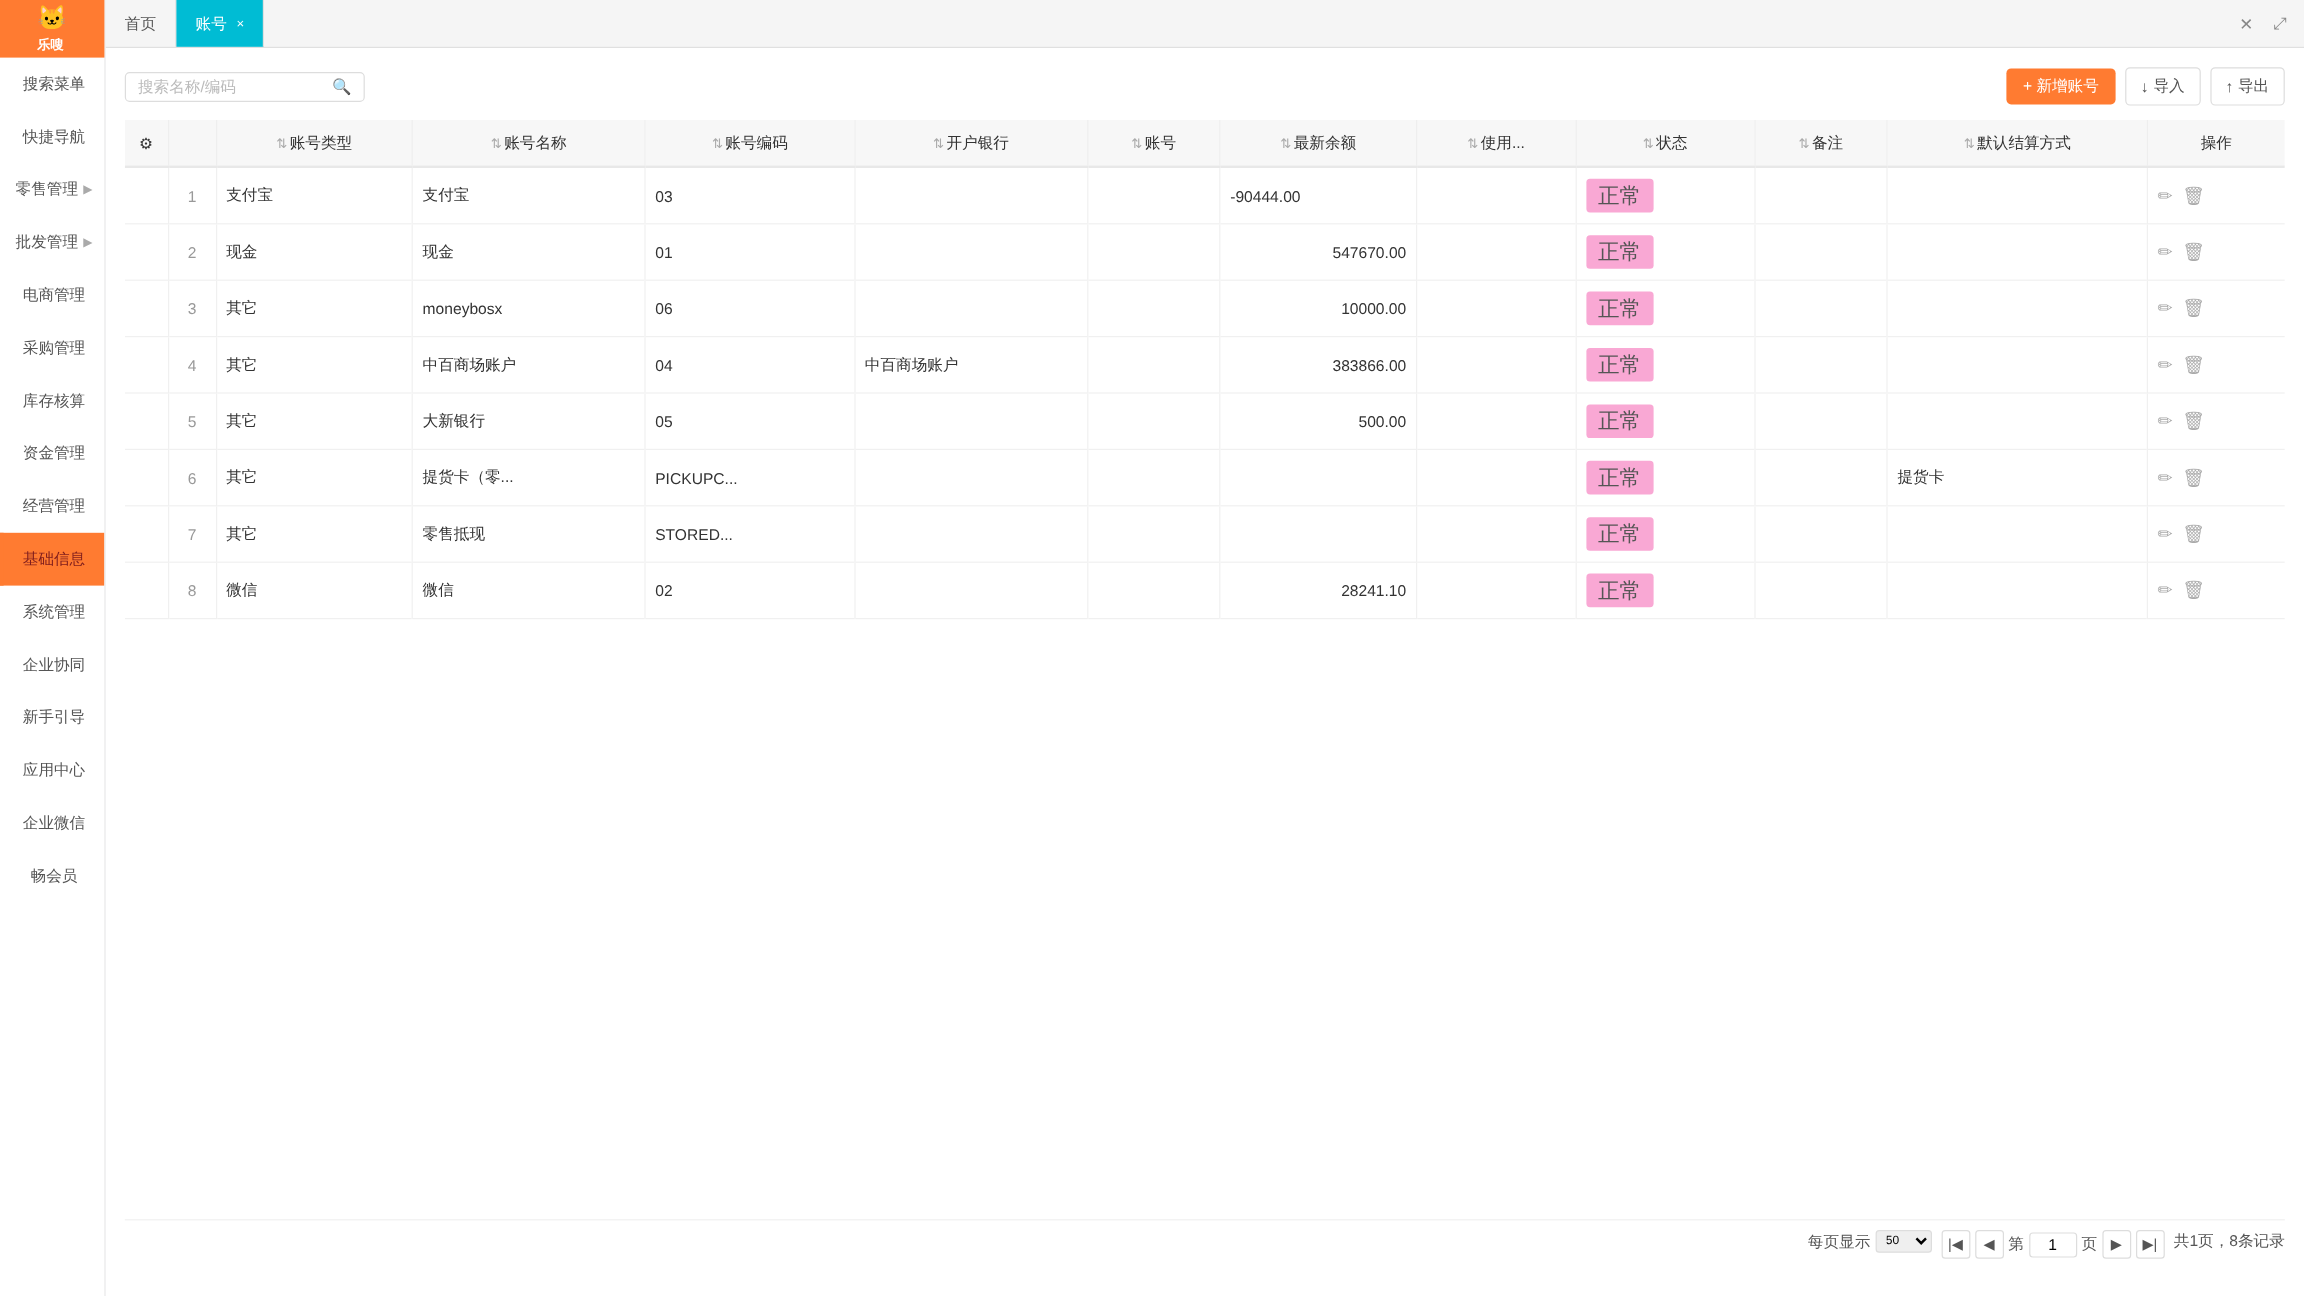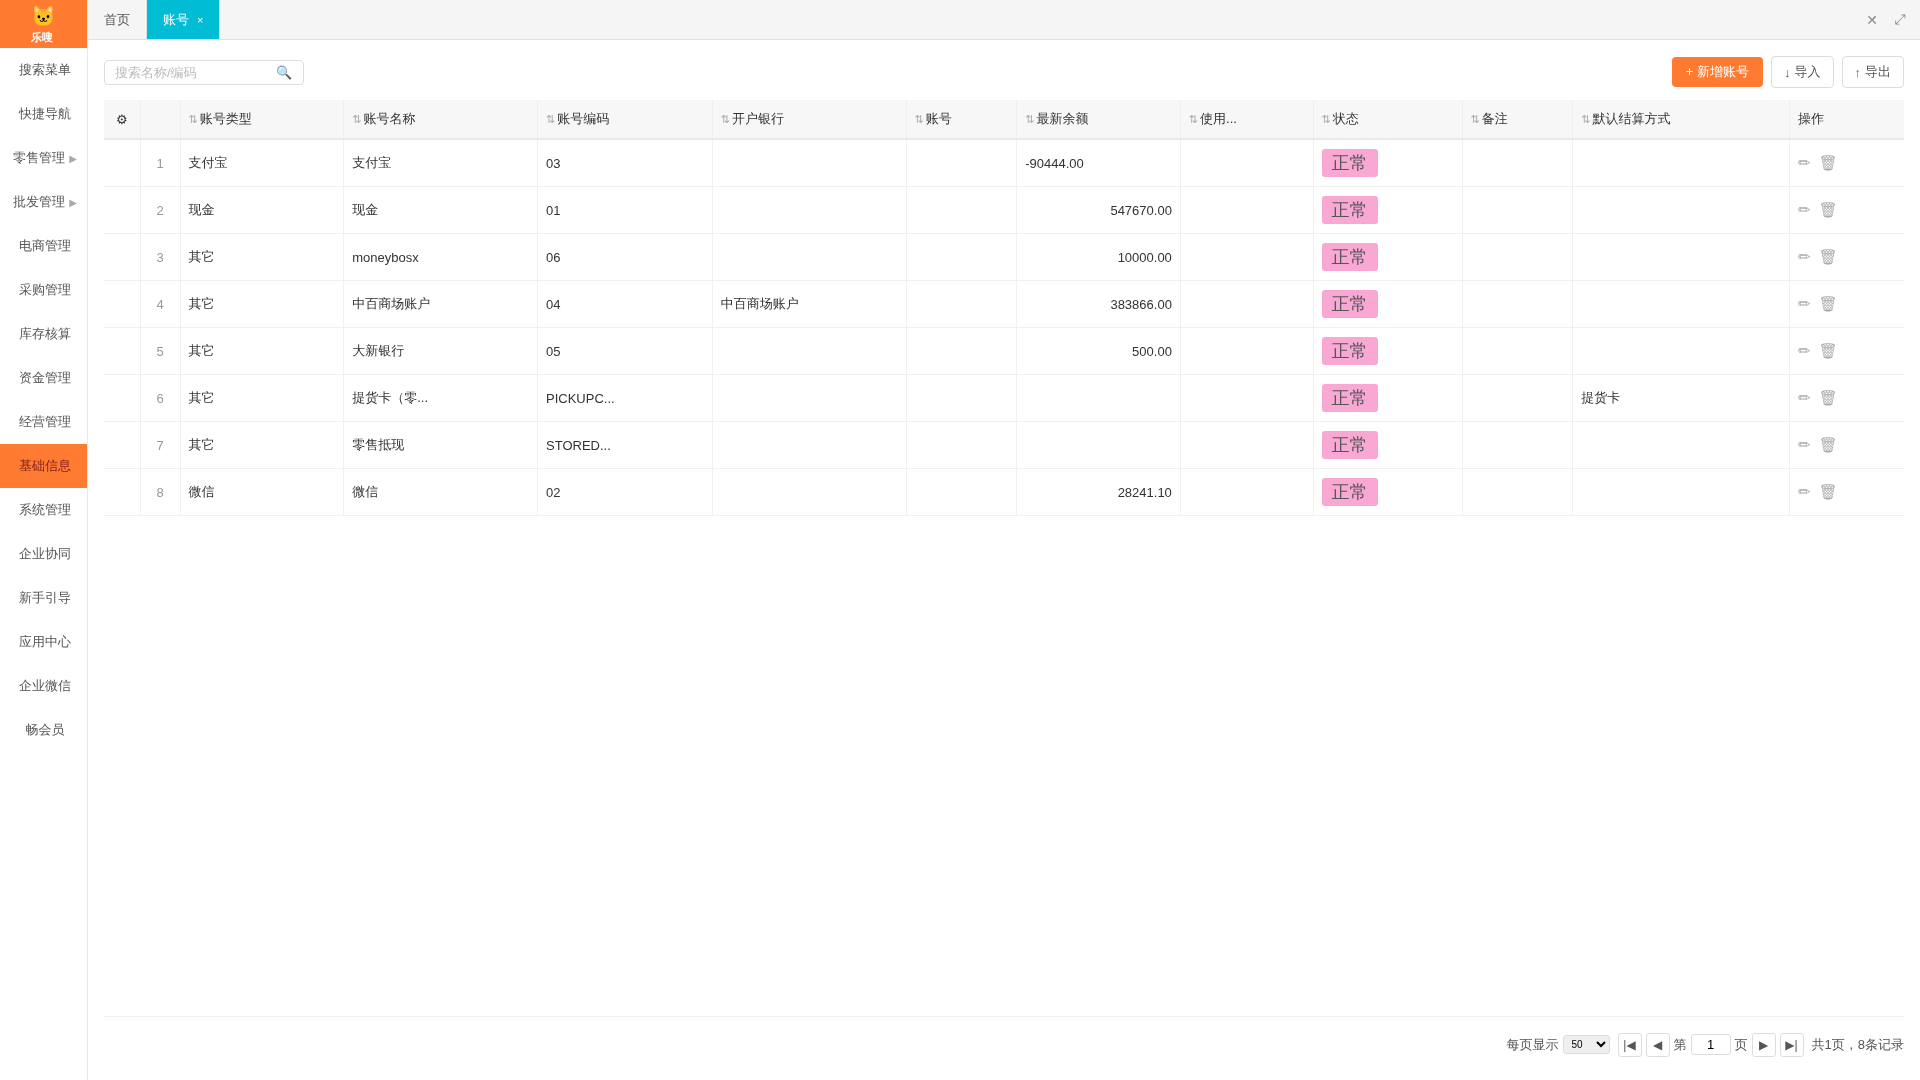--- a/index.html
+++ b/index.html
@@ -187,21 +187,21 @@
       width: 100%;
       border-collapse: collapse;
       font-size: 13px;
     }
     thead tr {
       background: #f7f7f7;
       border-bottom: 1px solid #e8e8e8;
     }
     thead th {
       padding: 10px 8px;
-      text-align: left;
+      text-align: center;
       color: #333;
       font-weight: 500;
       white-space: nowrap;
       border-bottom: 2px solid #e8e8e8;
       border-right: 1px solid #eee;
     }
     thead th:last-child { border-right: none; }
     thead th .sort-icon { color: #aaa; font-size: 11px; margin-right: 2px; }
     tbody tr { border-bottom: 1px solid #f0f0f0; }
     tbody td {
@@ -221,21 +221,21 @@
       color: #555;
     }
     .action-icons { display: flex; gap: 8px; align-items: center; }
     .action-icon { cursor: pointer; color: #aaa; font-size: 15px; }
     .settings-col { width: 36px; text-align: center; }
 
     
     .pagination {
       height: 48px;
       display: flex;
-      align-items: center;
+      align-items: flex-start;
       justify-content: flex-end;
       gap: 8px;
       border-top: 1px solid #f0f0f0;
       padding-top: 8px;
       flex-shrink: 0;
       font-size: 13px;
       color: #555;
     }
     .page-select {
       display: flex;

